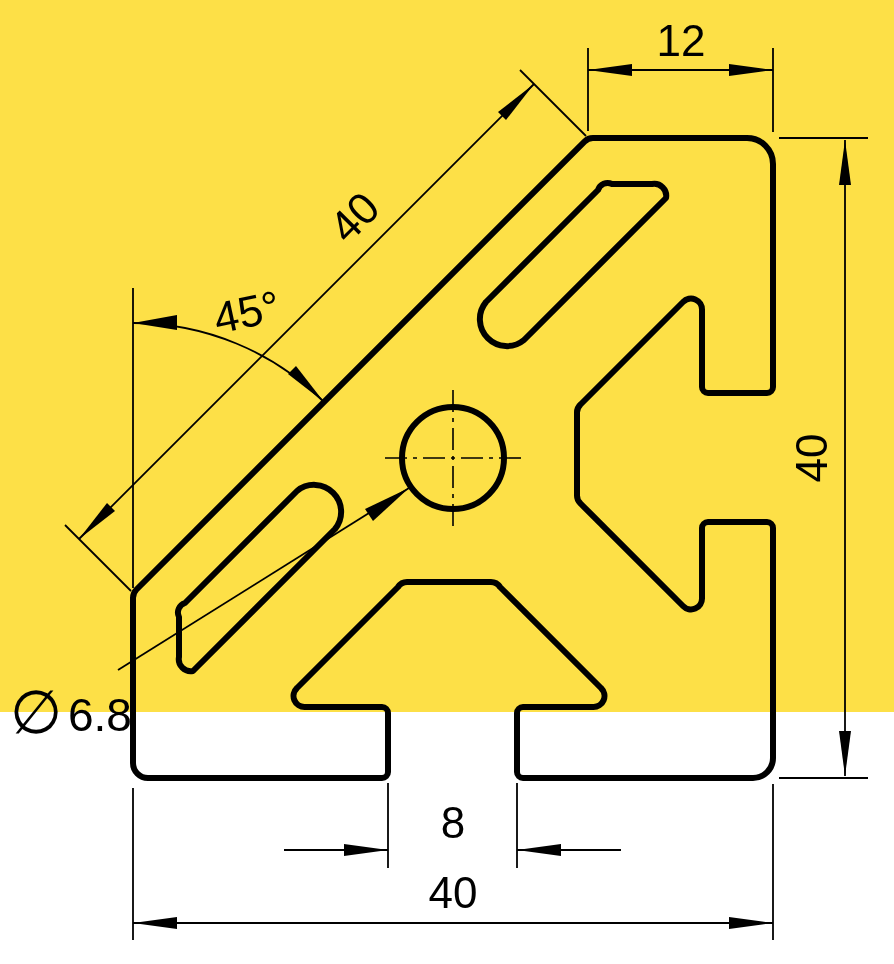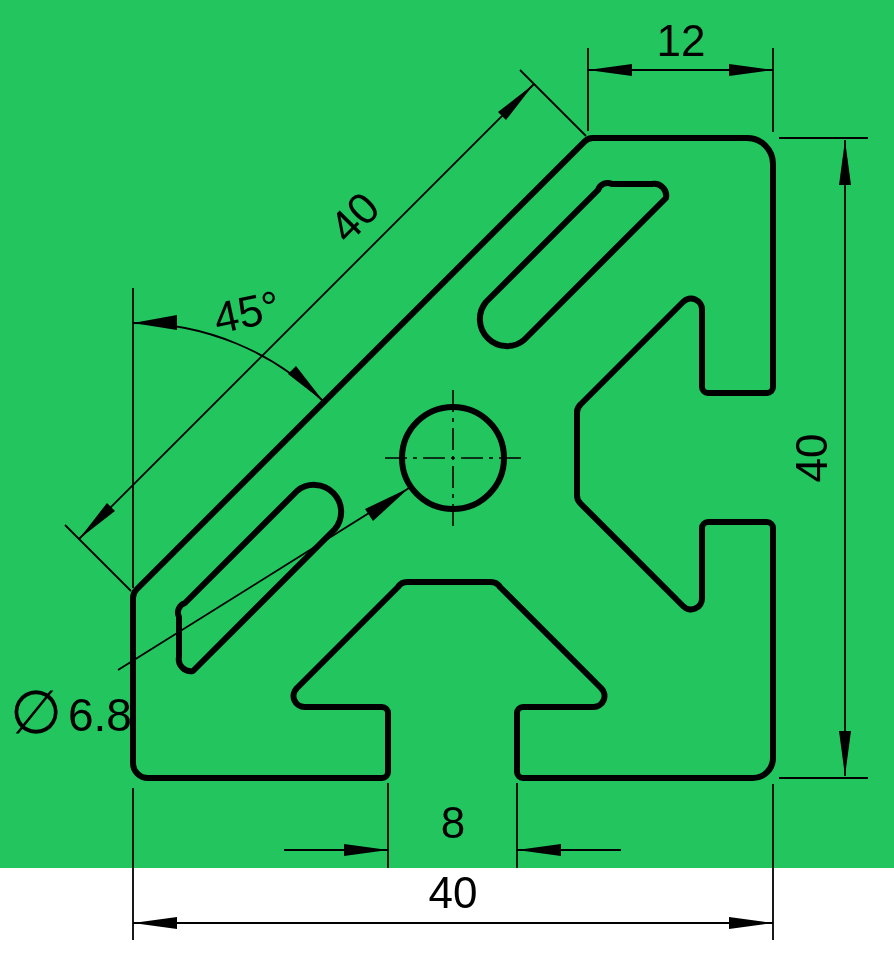--- a/index.html
+++ b/index.html
@@ -5,22 +5,22 @@
   html, body {
     margin: 0;
     padding: 0;
     background: #ffffff;
     width: 894px;
     height: 964px;
     overflow: hidden;
   }
   .drawing-stage {
     width: 894px;
-    height: 868px;
-    background: #22c55e;
+    height: 712px;
+    background: #fde047;
     text-align: center;
   }
   svg {
     display: block;
   }
   .outline {
     fill: none;
     stroke: #000000;
     stroke-width: 6;
     stroke-linejoin: round;

